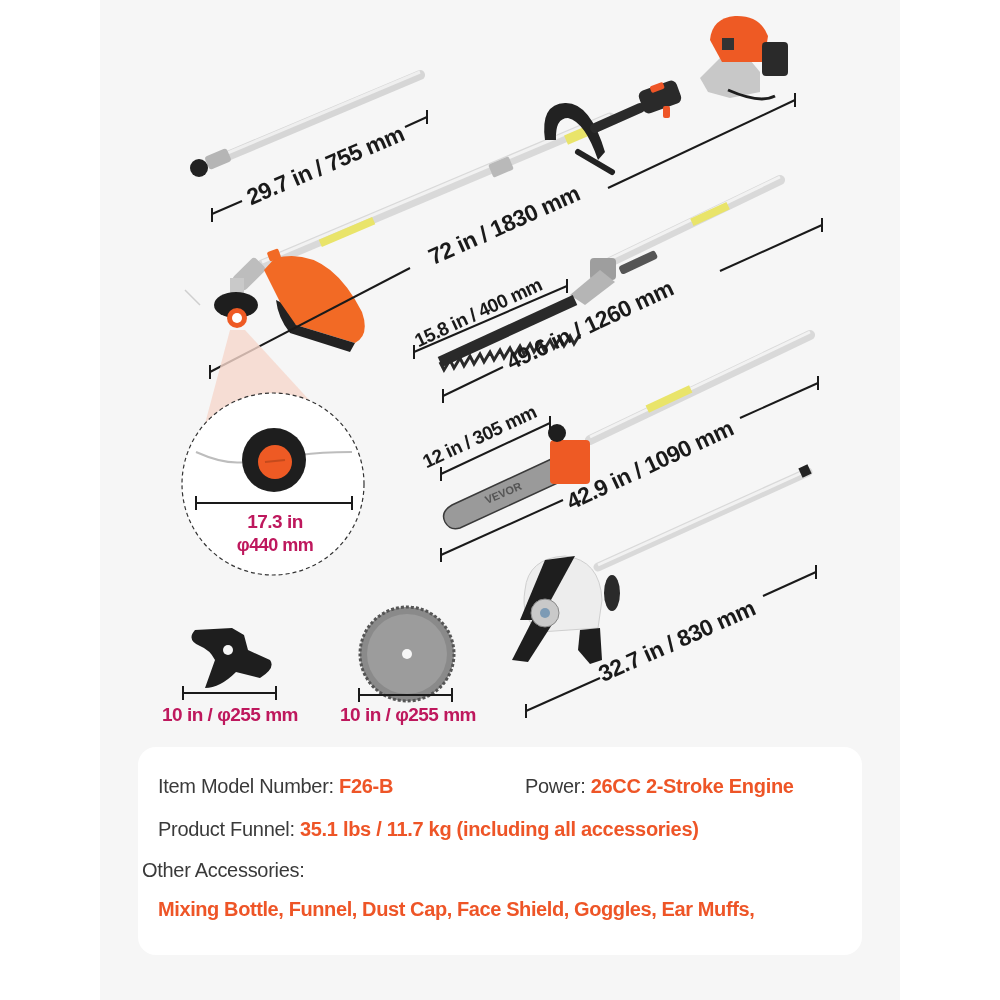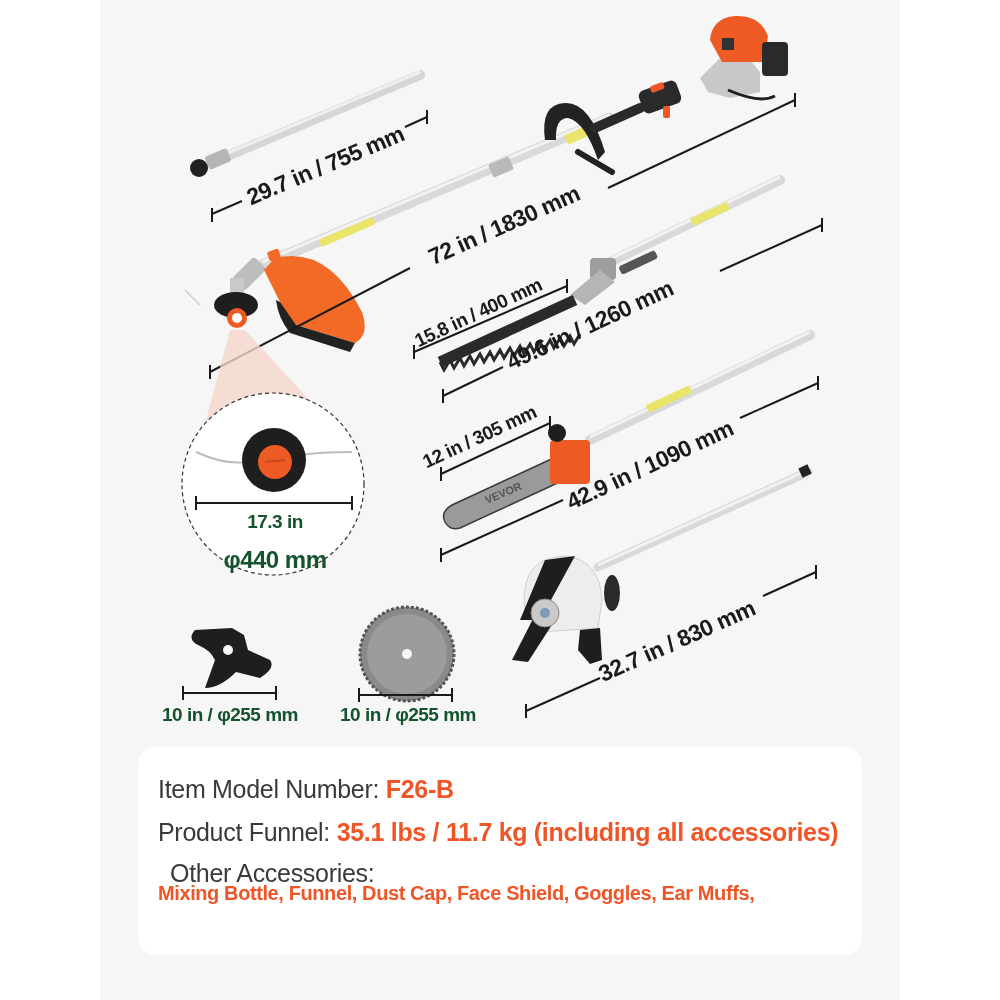--- a/index.html
+++ b/index.html
@@ -3,25 +3,25 @@
 <meta charset="utf-8">
 <style>
   html, body { margin:0; padding:0; }
   body { width:1000px; height:1000px; background:#ffffff; position:relative; overflow:hidden;
          font-family:"Liberation Sans", "DejaVu Sans", sans-serif; }
   .panel { position:absolute; left:100px; top:0; width:800px; height:1000px; background:#f6f6f6; }
   .art { position:absolute; left:0; top:0; width:1000px; height:1000px; }
   .dim { position:absolute; font-weight:700; color:#1a1a1a; white-space:nowrap; transform-origin:left center; letter-spacing:-0.5px; }
   .dim-lg { font-size:23px; }
   .dim-md { font-size:19px; }
-  .center-label { position:absolute; font-weight:700; color:#14532d; text-align:center; white-space:nowrap; letter-spacing:-0.5px; }
+  .center-label { position:absolute; font-weight:700; color:#be185d; text-align:center; white-space:nowrap; letter-spacing:-0.5px; }
   .card { position:absolute; left:138px; top:747px; width:724px; height:208px; background:#ffffff; border-radius:18px; }
-  .row { position:absolute; font-size:25px; color:#3a3a3a; white-space:nowrap; letter-spacing:-0.3px; }
+  .row { position:absolute; font-size:20px; color:#3a3a3a; white-space:nowrap; letter-spacing:-0.3px; }
   .row .val { color:#ee5527; font-weight:700; }
-  .acc { position:absolute; left:20px; top:134px; font-size:20px; color:#ee5527; font-weight:700; line-height:24px; letter-spacing:-0.4px; }
+  .acc { position:absolute; left:20px; top:150px; font-size:20px; color:#ee5527; font-weight:700; line-height:24px; letter-spacing:-0.4px; }
 </style>
 </head>
 <body>
 
 <div class="panel"></div>
 
 <svg class="art" viewBox="0 0 1000 1000">
 
   <g>
     <line x1="218" y1="160" x2="420" y2="75" stroke="#d6d6d6" stroke-width="10" stroke-linecap="round"></line>
@@ -171,29 +171,32 @@
 
 <div class="dim dim-lg" style="left:248px; top:185px; transform:rotate(-23deg);">29.7 in / 755 mm</div>
 <div class="dim dim-lg" style="left:430px; top:245px; transform:rotate(-24deg);">72 in / 1830 mm</div>
 <div class="dim dim-md" style="left:416px; top:331px; transform:rotate(-25deg);">15.8 in / 400 mm</div>
 <div class="dim dim-lg" style="left:508px; top:350px; transform:rotate(-25deg);">49.6 in / 1260 mm</div>
 <div class="dim dim-md" style="left:424px; top:452px; transform:rotate(-25deg);">12 in / 305 mm</div>
 <div class="dim dim-lg" style="left:568px; top:490px; transform:rotate(-25deg);">42.9 in / 1090 mm</div>
 <div class="dim dim-lg" style="left:600px; top:662px; transform:rotate(-24deg);">32.7 in / 830 mm</div>
 
 <div class="center-label" style="left:200px; width:150px; top:510px; font-size:19px; line-height:24px;">17.3 in</div>
-<div class="center-label" style="left:200px; width:150px; top:548px; font-size:24px; line-height:24px;">φ440 mm</div>
+<div class="center-label" style="left:200px; width:150px; top:533px; font-size:18px; line-height:24px;">φ440 mm</div>
 
 <div class="center-label" style="left:140px; width:180px; top:704px; font-size:19px;">10 in / φ255 mm</div>
 <div class="center-label" style="left:318px; width:180px; top:704px; font-size:19px;">10 in / φ255 mm</div>
 
 <div class="card">
   <div class="row" style="left:20px; top:28px;">
     <span>Item Model Number: </span><span class="val">F26-B</span>
   </div>
+  <div class="row" style="left:387px; top:28px;">
+    <span>Power: </span><span class="val">26CC 2-Stroke Engine</span>
+  </div>
   <div class="row" style="left:20px; top:71px;">
     <span>Product Funnel: </span><span class="val">35.1 lbs / 11.7 kg (including all accessories)</span>
   </div>
-  <div class="row" style="left:32px; top:112px;">Other Accessories:</div>
+  <div class="row" style="left:4px; top:112px;">Other Accessories:</div>
   <div class="acc">
     <div>Mixing Bottle, Funnel, Dust Cap, Face Shield, Goggles, Ear Muffs,</div>
   </div>
 </div>
 
 </body></html>

